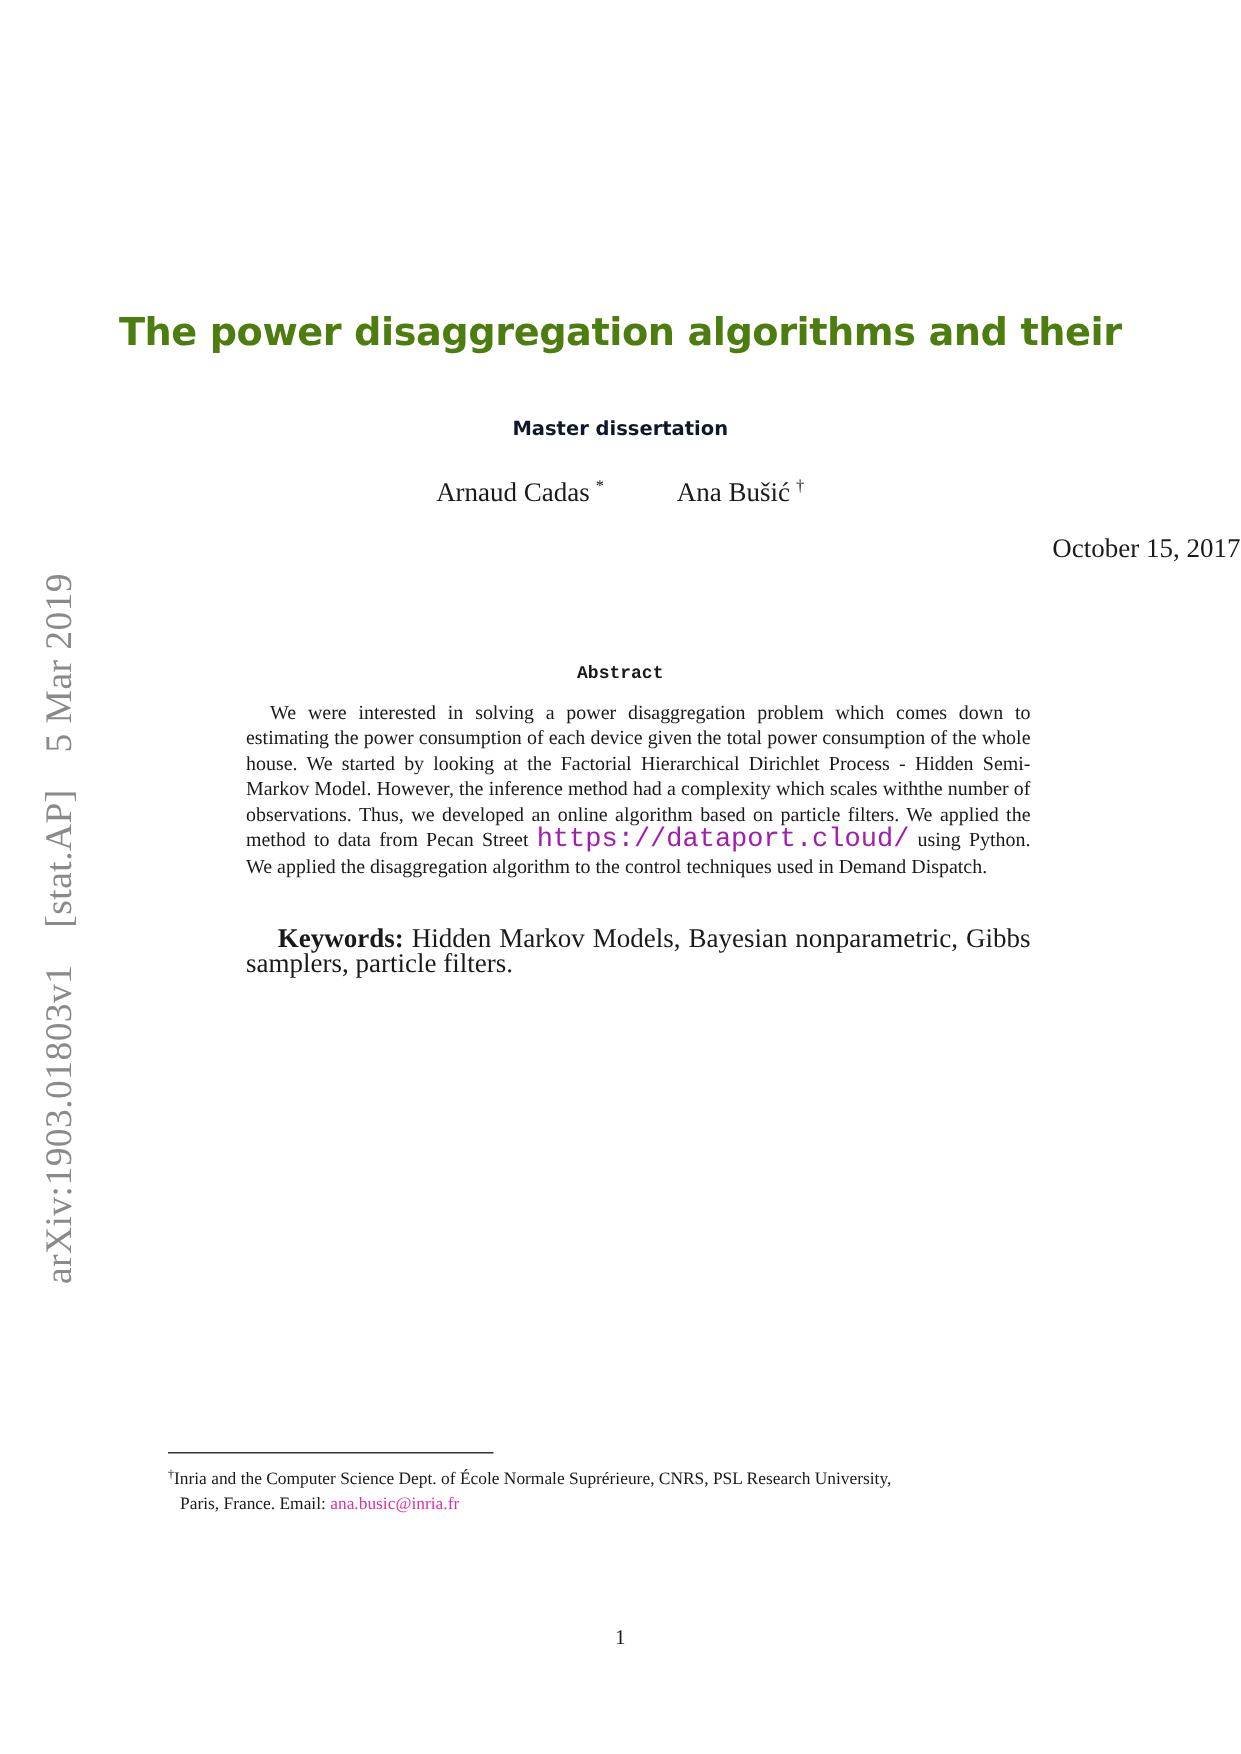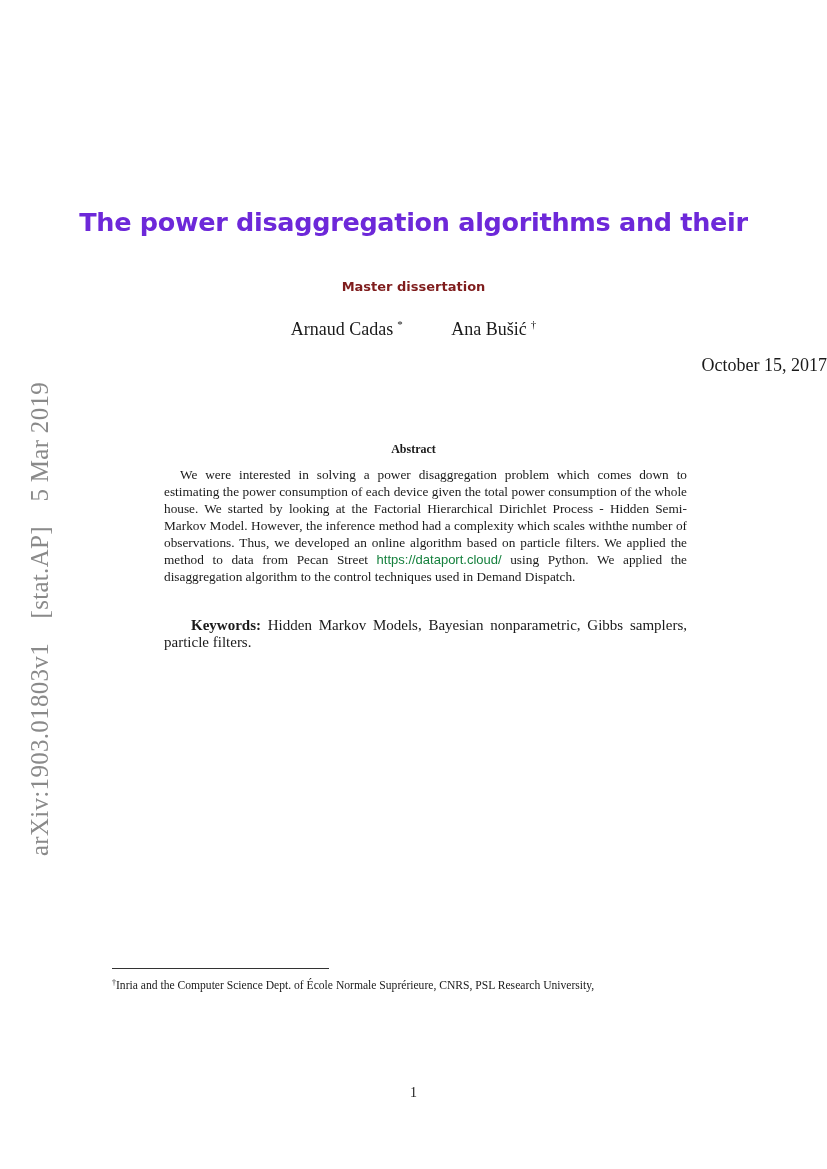--- a/index.html
+++ b/index.html
@@ -18,60 +18,60 @@
     font-size: 25px;
     color: #8a8a8a;
     letter-spacing: 0.3px;
   }
   .arxiv-stamp span { margin-right: 18px; }
 
   .title {
     position: absolute; left: 0; width: 827px; top: 204px;
     text-align: center;
     font-family: "DejaVu Sans", sans-serif; font-weight: bold;
-    font-size: 25.5px; line-height: 37px; color: #6d28d9;
+    font-size: 25.5px; line-height: 37px; color: #4d7c0f;
     letter-spacing: -0.3px;
   }
   .subtitle {
     position: absolute; left: 0; width: 827px; top: 279px;
     text-align: center;
     font-family: "DejaVu Sans", sans-serif; font-weight: bold;
-    font-size: 13px; color: #7f1d1d;
+    font-size: 13px; color: #0f172a;
   }
   .authors {
     position: absolute; left: 0; width: 827px; top: 318px;
     text-align: center;
     font-family: "Liberation Serif", serif; font-size: 18px;
   }
   .authors .author { display: inline-block; margin: 0 22px; }
   .authors sup { font-size: 11px; vertical-align: 7px; margin-left: 4px; }
   .date {
     position: absolute; left: 0; width: 827px; top: 355px;
     text-align: right;
     font-family: "Liberation Serif", serif; font-size: 18px;
   }
   .abstract-heading {
     position: absolute; left: 0; width: 827px; top: 442px;
     text-align: center;
-    font-family: Liberation Serif, serif; font-weight: bold;
+    font-family: Liberation Mono, monospace; font-weight: bold;
     font-size: 12px;
   }
   .abstract-body {
     position: absolute; left: 164px; width: 523px; top: 466px;
     font-family: "Liberation Serif", serif; font-size: 13.3px;
     line-height: 17px; text-align: justify; text-indent: 16px;
     color: #1a1a1a;
   }
   .keywords {
     position: absolute; left: 164px; width: 523px; top: 617px;
-    font-family: "Liberation Serif", serif; font-size: 15px;
+    font-family: "Liberation Serif", serif; font-size: 18px;
     line-height: 17px; text-align: justify; text-indent: 0;
   }
   .keywords b { margin-left: 0; }
-  a.link { color: #15803d; text-decoration: none; font-family: Liberation Sans, sans-serif; font-size: 13px; }
+  a.link { color: #a21caf; text-decoration: none; font-family: Liberation Mono, monospace; font-size: 18px; }
   a.email { color: #e0309a; text-decoration: none; }
 
   .footnote-rule {
     position: absolute; left: 112px; top: 968px; width: 217px; height: 1px;
     background: #333;
   }
   .footnotes {
     position: absolute; left: 112px; width: 613px; top: 974px;
     font-family: "Liberation Serif", serif; font-size: 11.6px;
     line-height: 17px; color: #1a1a1a;
@@ -110,16 +110,17 @@
 
 <div class="abstract-body"><span>We were interested in solving a power disaggregation problem which comes down to estimating the power consumption of each device given the total power consumption of the whole house. We started by looking at the Factorial Hierarchical Dirichlet Process - Hidden Semi-Markov Model. However, the inference method had a complexity which scales withthe number of observations. Thus, we developed an online algorithm based on particle filters. We applied the method to data from Pecan Street </span><a class="link" href="#">https://dataport.cloud/</a><span> using Python. We applied the disaggregation algorithm to the control techniques used in Demand Dispatch.</span></div>
 
 <div class="keywords">&nbsp;&nbsp;&nbsp;&nbsp;<b>Keywords:</b><span> Hidden Markov Models, Bayesian nonparametric, Gibbs samplers, particle filters.</span></div>
 
 <div class="footnote-rule"></div>
 
 <div class="footnotes">
   <div class="footnote">
     <sup>†</sup><span>Inria and the Computer Science Dept.  of École Normale Suprérieure, CNRS, PSL Research University,</span>
+    <span class="cont"><span>Paris, France. Email: </span><a class="email" href="#">ana.busic@inria.fr</a></span>
   </div>
 </div>
 
 <div class="page-number">1</div>
 
 </body></html>

